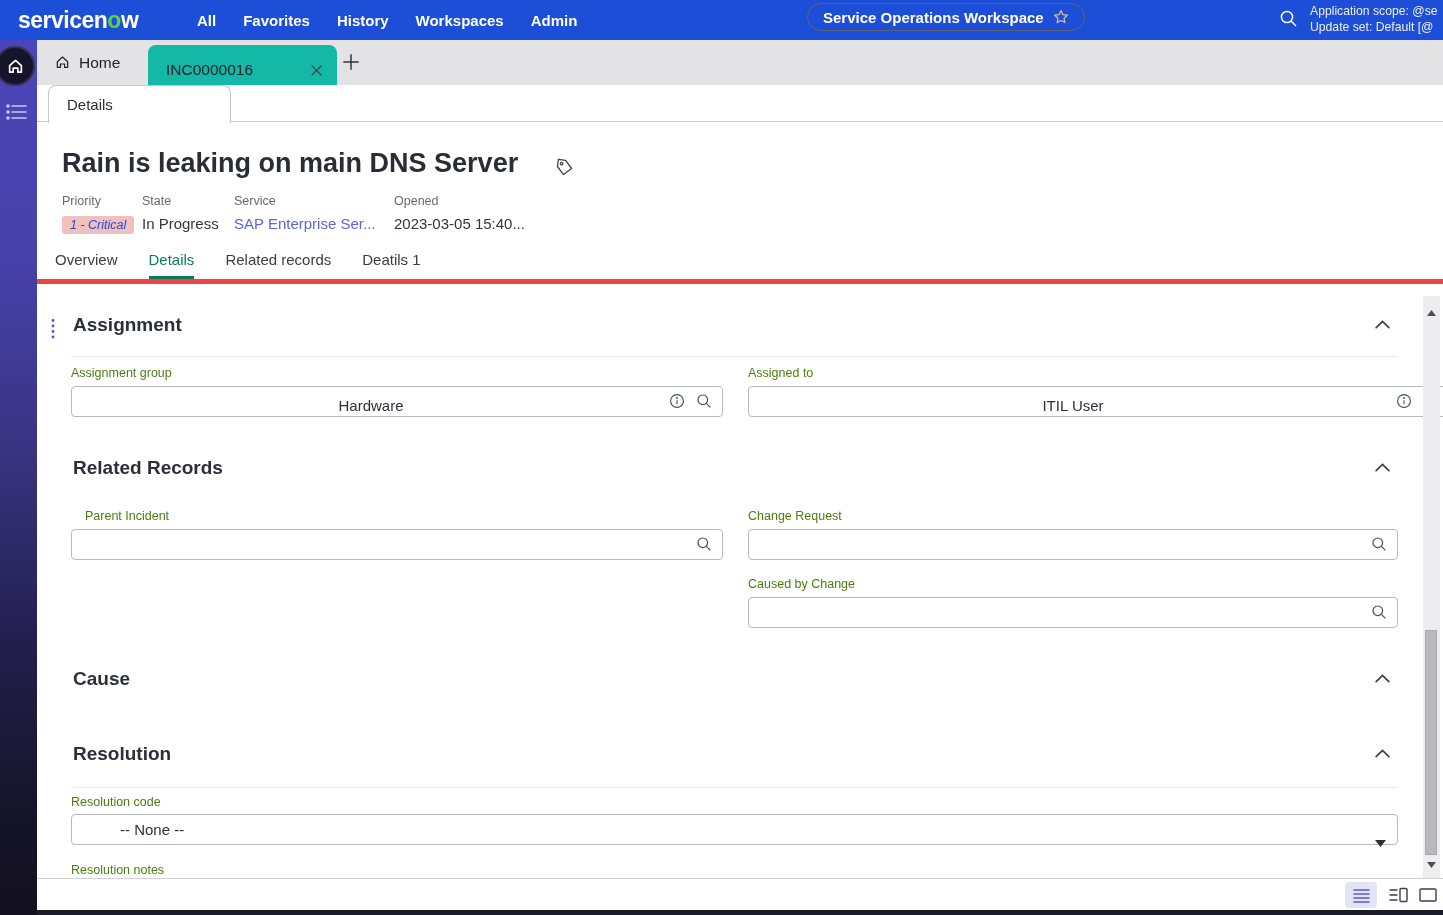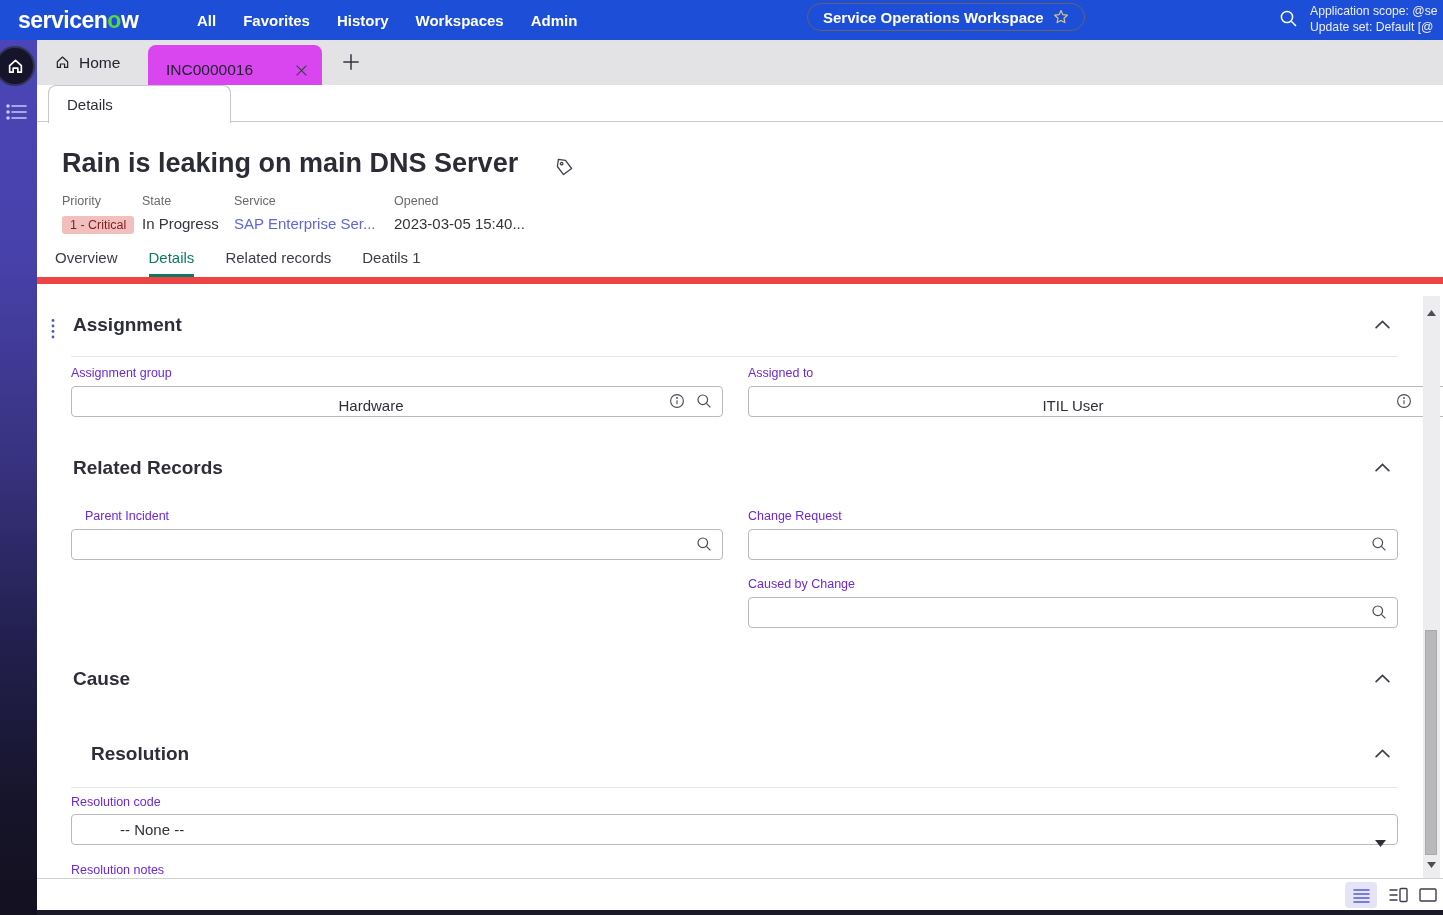--- a/index.html
+++ b/index.html
@@ -22,51 +22,51 @@
   .sidebar { position:absolute; left:0; top:40px; width:37px; height:875px; z-index:20;
     background:linear-gradient(180deg,#4b46b8 0%,#4741aa 25%,#38337f 48%,#232050 68%,#161428 88%,#131120 100%); }
   .home-circle { position:absolute; left:-5px; top:6px; width:40px; height:40px; border-radius:50%;
     background:#15142a; border:2px solid #343255; color:#fff; display:flex; align-items:center; justify-content:center; cursor:pointer; }
   .menu-btn { position:absolute; left:5px; top:62px; color:#c9c7f0; background:none; border:none; cursor:pointer; }
 
   
   .tabstrip { position:absolute; left:37px; top:40px; width:1406px; height:45px; background:#e3e3e6; }
   .home-tab { position:absolute; left:18px; top:0; height:45px; display:flex; align-items:center; gap:9px;
     color:#23232e; font-size:15.5px; cursor:pointer; }
-  .record-tab { position:absolute; left:111px; top:5px; width:174px; height:40px; background:#d946ef;
+  .record-tab { position:absolute; left:111px; top:5px; width:189px; height:40px; background:#14b8a6;
     border-radius:8px 8px 0 0; display:flex; align-items:center; padding:10px 14px 0 18px; cursor:pointer; }
   .record-tab .rt-label { flex:1; font-size:15.5px; color:#23232e; }
   .tab-close { background:none; border:none; color:#3f3f4a; cursor:pointer; display:flex; }
   .new-tab { position:absolute; left:303px; top:11px; background:none; border:none; color:#2e2e38; cursor:pointer; }
 
   
   .subtab-row { position:absolute; left:37px; top:85px; width:1406px; height:37px; background:#fff; border-bottom:1px solid #c9c9cf; }
   .subtab { position:absolute; left:11px; top:0; width:183px; height:38px; background:#fff;
     border:1px solid #c6c6cc; border-bottom:none; border-radius:8px 8px 0 0;
     display:flex; align-items:center; padding-left:18px; font-size:15px; color:#2e2e38; cursor:pointer; z-index:2; }
 
   
-  .rec-header { position:absolute; left:37px; top:122px; width:1406px; height:162px; background:#fff; border-bottom:7px solid #ef4444;padding-left:36px; }
+  .rec-header { position:absolute; left:37px; top:122px; width:1406px; height:162px; background:#fff; border-bottom:5px solid #ef4444;padding-left:36px; }
   .rec-title { position:absolute; left:25px; top:26px; font-size:27px; font-weight:700; color:#2c2c37; }
   .tag-icon { position:absolute; left:518px; top:36px; color:#3f3f4a; cursor:pointer; }
   .meta-col { position:absolute; top:72px; }
   .meta-col .m-label { font-size:12.5px; color:#68686f; margin-bottom:7px; }
   .meta-col .m-value { font-size:15px; color:#34343e; }
-  .badge-critical { display:inline-block; padding:2px 8px; border-radius:3px; background:#f2bfbf; color:#7f1d1d; font-size:12.5px; }
+  .badge-critical { display:inline-block; padding:2px 8px; border-radius:3px; background:#f2bfbf; color:#1d4ed8; font-size:12.5px;font-style:italic; }
   .m-link { color:#5f66d9; cursor:pointer; text-decoration:none; }
   .form-tabs { position:absolute; left:18px; bottom:0; display:flex; gap:31px; }
   .ftab { font-size:15px; color:#3c3c46; padding:6px 0 8px 0; border-bottom:3px solid transparent; cursor:pointer; }
   .ftab.active { color:#0b7a63; font-weight:400; border-bottom-color:#0b7a63; }
 
   
   .section-title { position:absolute; font-size:19px; font-weight:700; color:#2e2e3a; }
   .sec-chevron { position:absolute; color:#3f3f4a; cursor:pointer; background:none; border:none; }
   .sec-divider { position:absolute; height:1px; background:#e7e7ea; width:1327px; left:71px; }
   .drag-dots { position:absolute; left:50px; top:318px; cursor:grab; color:#4e54c8; }
-  .f-label { position:absolute; font-size:12.5px; color:#6d28d9; }
+  .f-label { position:absolute; font-size:12.5px; color:#4d7c0f; }
   .f-input-wrap { position:absolute; height:31px; }
   .f-input-wrap input { width:100%; height:31px; border:1px solid #b6b9bf; border-radius:4px; background:#fff;
     font-family:"Liberation Sans",sans-serif; font-size:15px; color:#2f2f3a; padding:8px 62px 0 10px; outline:none;text-align:center; }
   .f-icons { position:absolute; right:11px; top:7px; display:flex; gap:11px; color:#4a4a55; }
   .f-icons span { cursor:pointer; display:flex; }
   .f-select { position:absolute; height:31px; border:1px solid #b6b9bf; border-radius:4px; background:#fff;
     font-size:15px; color:#2f2f3a; line-height:29px; padding-left:14px; cursor:pointer; }
   .f-select .caret { position:absolute; right:11px; top:12px; color:#2f2f3a; }
 
   
@@ -301,21 +301,21 @@
     </span>
   </div>
 
   <h2 class="section-title" style="left:73px; top:668px;">Cause</h2>
   <button class="sec-chevron" style="left:1374px; top:672px;">
     <svg width="17" height="12" viewBox="0 0 16 11" fill="none" stroke="currentColor" stroke-width="1.6" stroke-linecap="round">
         <polyline points="2,9 8,3 14,9"></polyline>
       </svg>
   </button>
 
-  <h2 class="section-title" style="left:73px; top:743px;margin-left:18px;">Resolution</h2>
+  <h2 class="section-title" style="left:73px; top:743px;">Resolution</h2>
   <button class="sec-chevron" style="left:1374px; top:747px;">
     <svg width="17" height="12" viewBox="0 0 16 11" fill="none" stroke="currentColor" stroke-width="1.6" stroke-linecap="round">
         <polyline points="2,9 8,3 14,9"></polyline>
       </svg>
   </button>
   <div class="sec-divider" style="top:787px;"></div>
 
   <label class="f-label" style="left:71px; top:795px;">Resolution code</label>
   <div class="f-select" style="left:71px; top:814px; width:1327px;padding-left:48px;">
     <span>-- None --</span>

